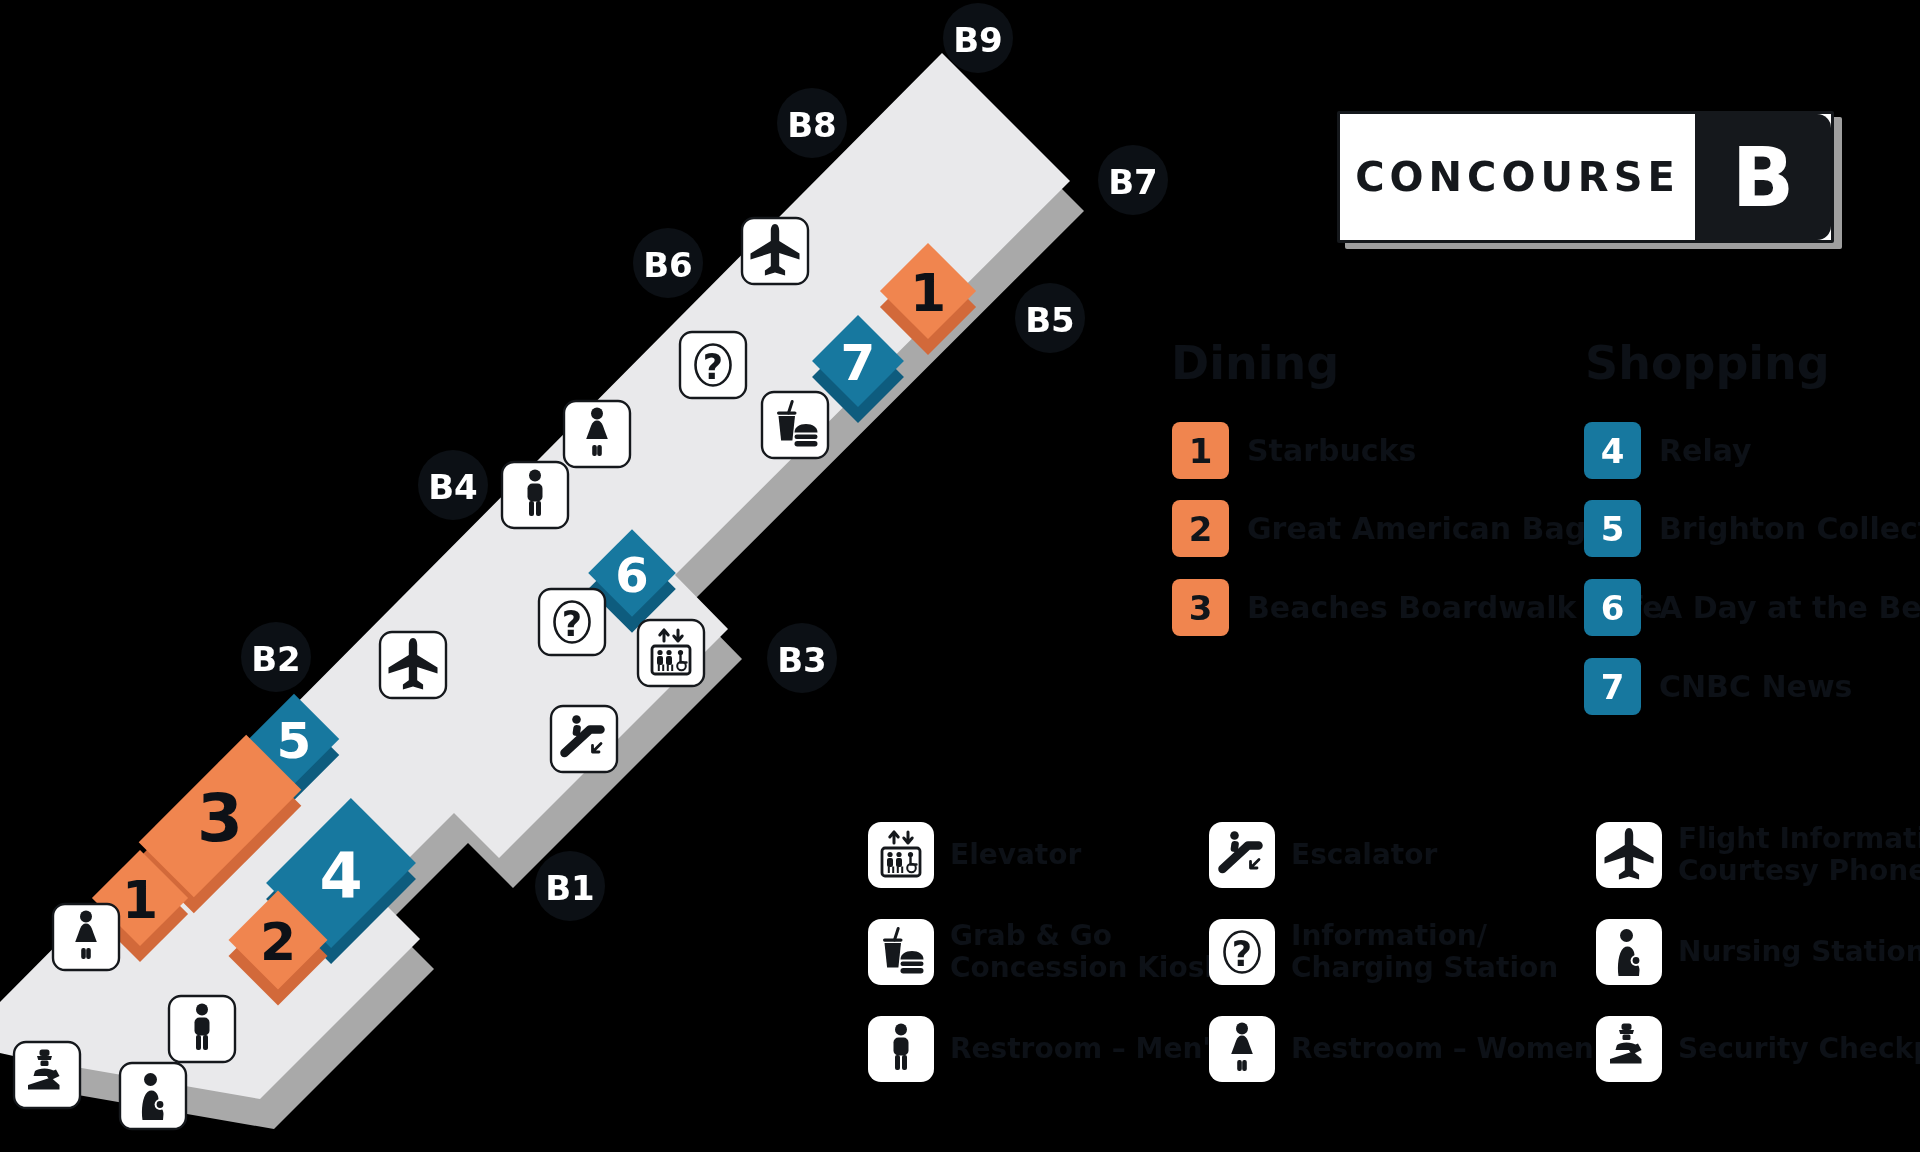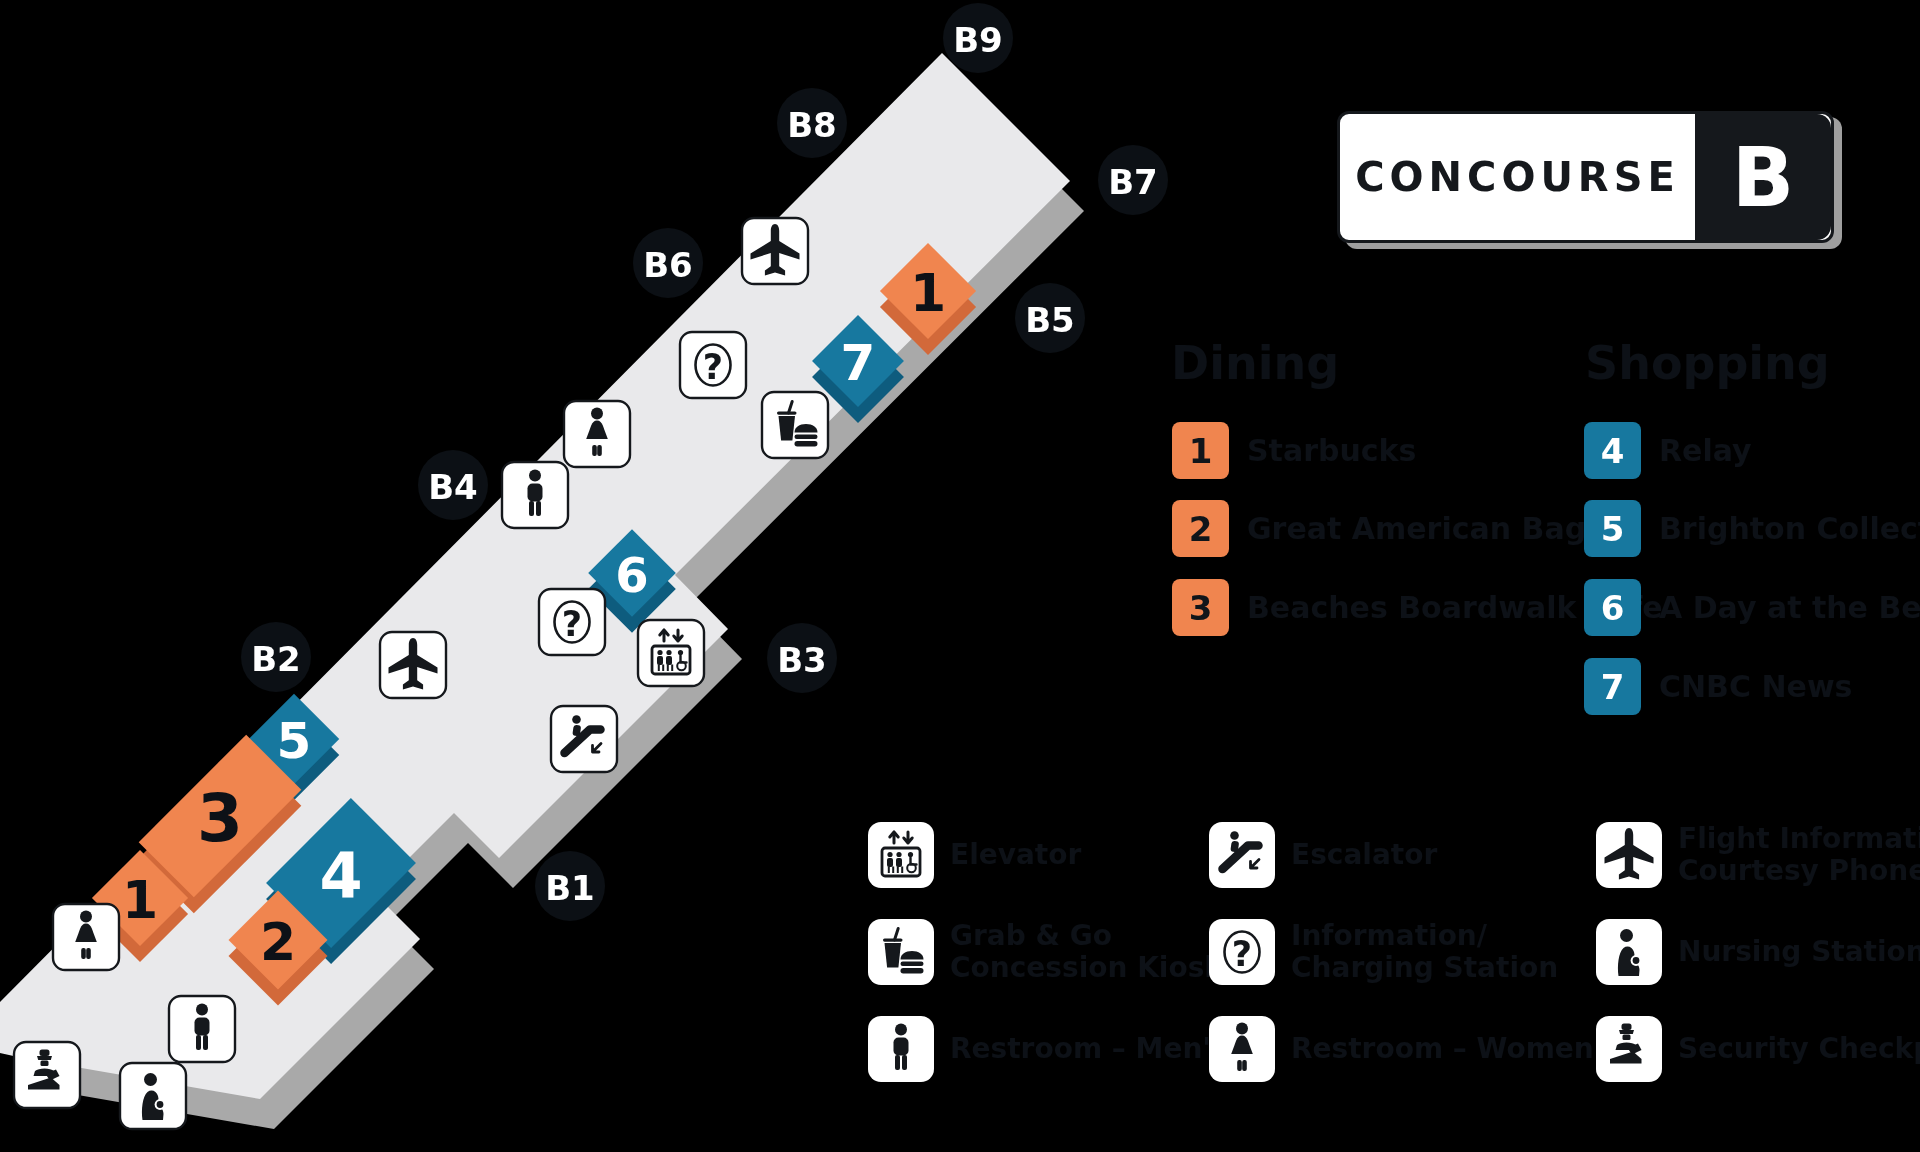--- a/index.html
+++ b/index.html
@@ -1,21 +1,21 @@
 <!DOCTYPE html>
 <html><head>
 <meta charset="utf-8">
 <style>
   html,body{margin:0;padding:0;background:#000;}
   #stage{position:relative;width:1920px;height:1152px;background:#000;overflow:hidden;
          font-family:"DejaVu Sans",sans-serif;font-weight:bold;}
   #map-svg{position:absolute;left:0;top:0;}
   
   .title-box{position:absolute;left:1337px;top:111px;width:497px;height:132px;background:#fff;
-             border:3px solid #15181c;border-radius:12px;box-sizing:border-box;display:flex;
+             border:3px solid #15181c;border-radius:2px;box-sizing:border-box;display:flex;
              box-shadow:8px 6px 0 #9f9f9f;overflow:hidden;}
   .title-label{flex:1;display:flex;align-items:center;justify-content:center;
                font-size:40px;letter-spacing:5px;color:#15181c;}
   .title-letter{width:136px;background:#15181c;color:#fff;display:flex;align-items:center;
                 justify-content:center;font-size:82px;border-radius:0 14px 14px 0;}
   
   .section-heading{position:absolute;font-size:46px;color:#0d1117;}
   .list-row{position:absolute;display:flex;align-items:center;gap:18px;height:57px;}
   .num-chip{width:57px;height:57px;border-radius:8px;display:flex;align-items:center;
             justify-content:center;font-size:34px;flex:0 0 auto;}

